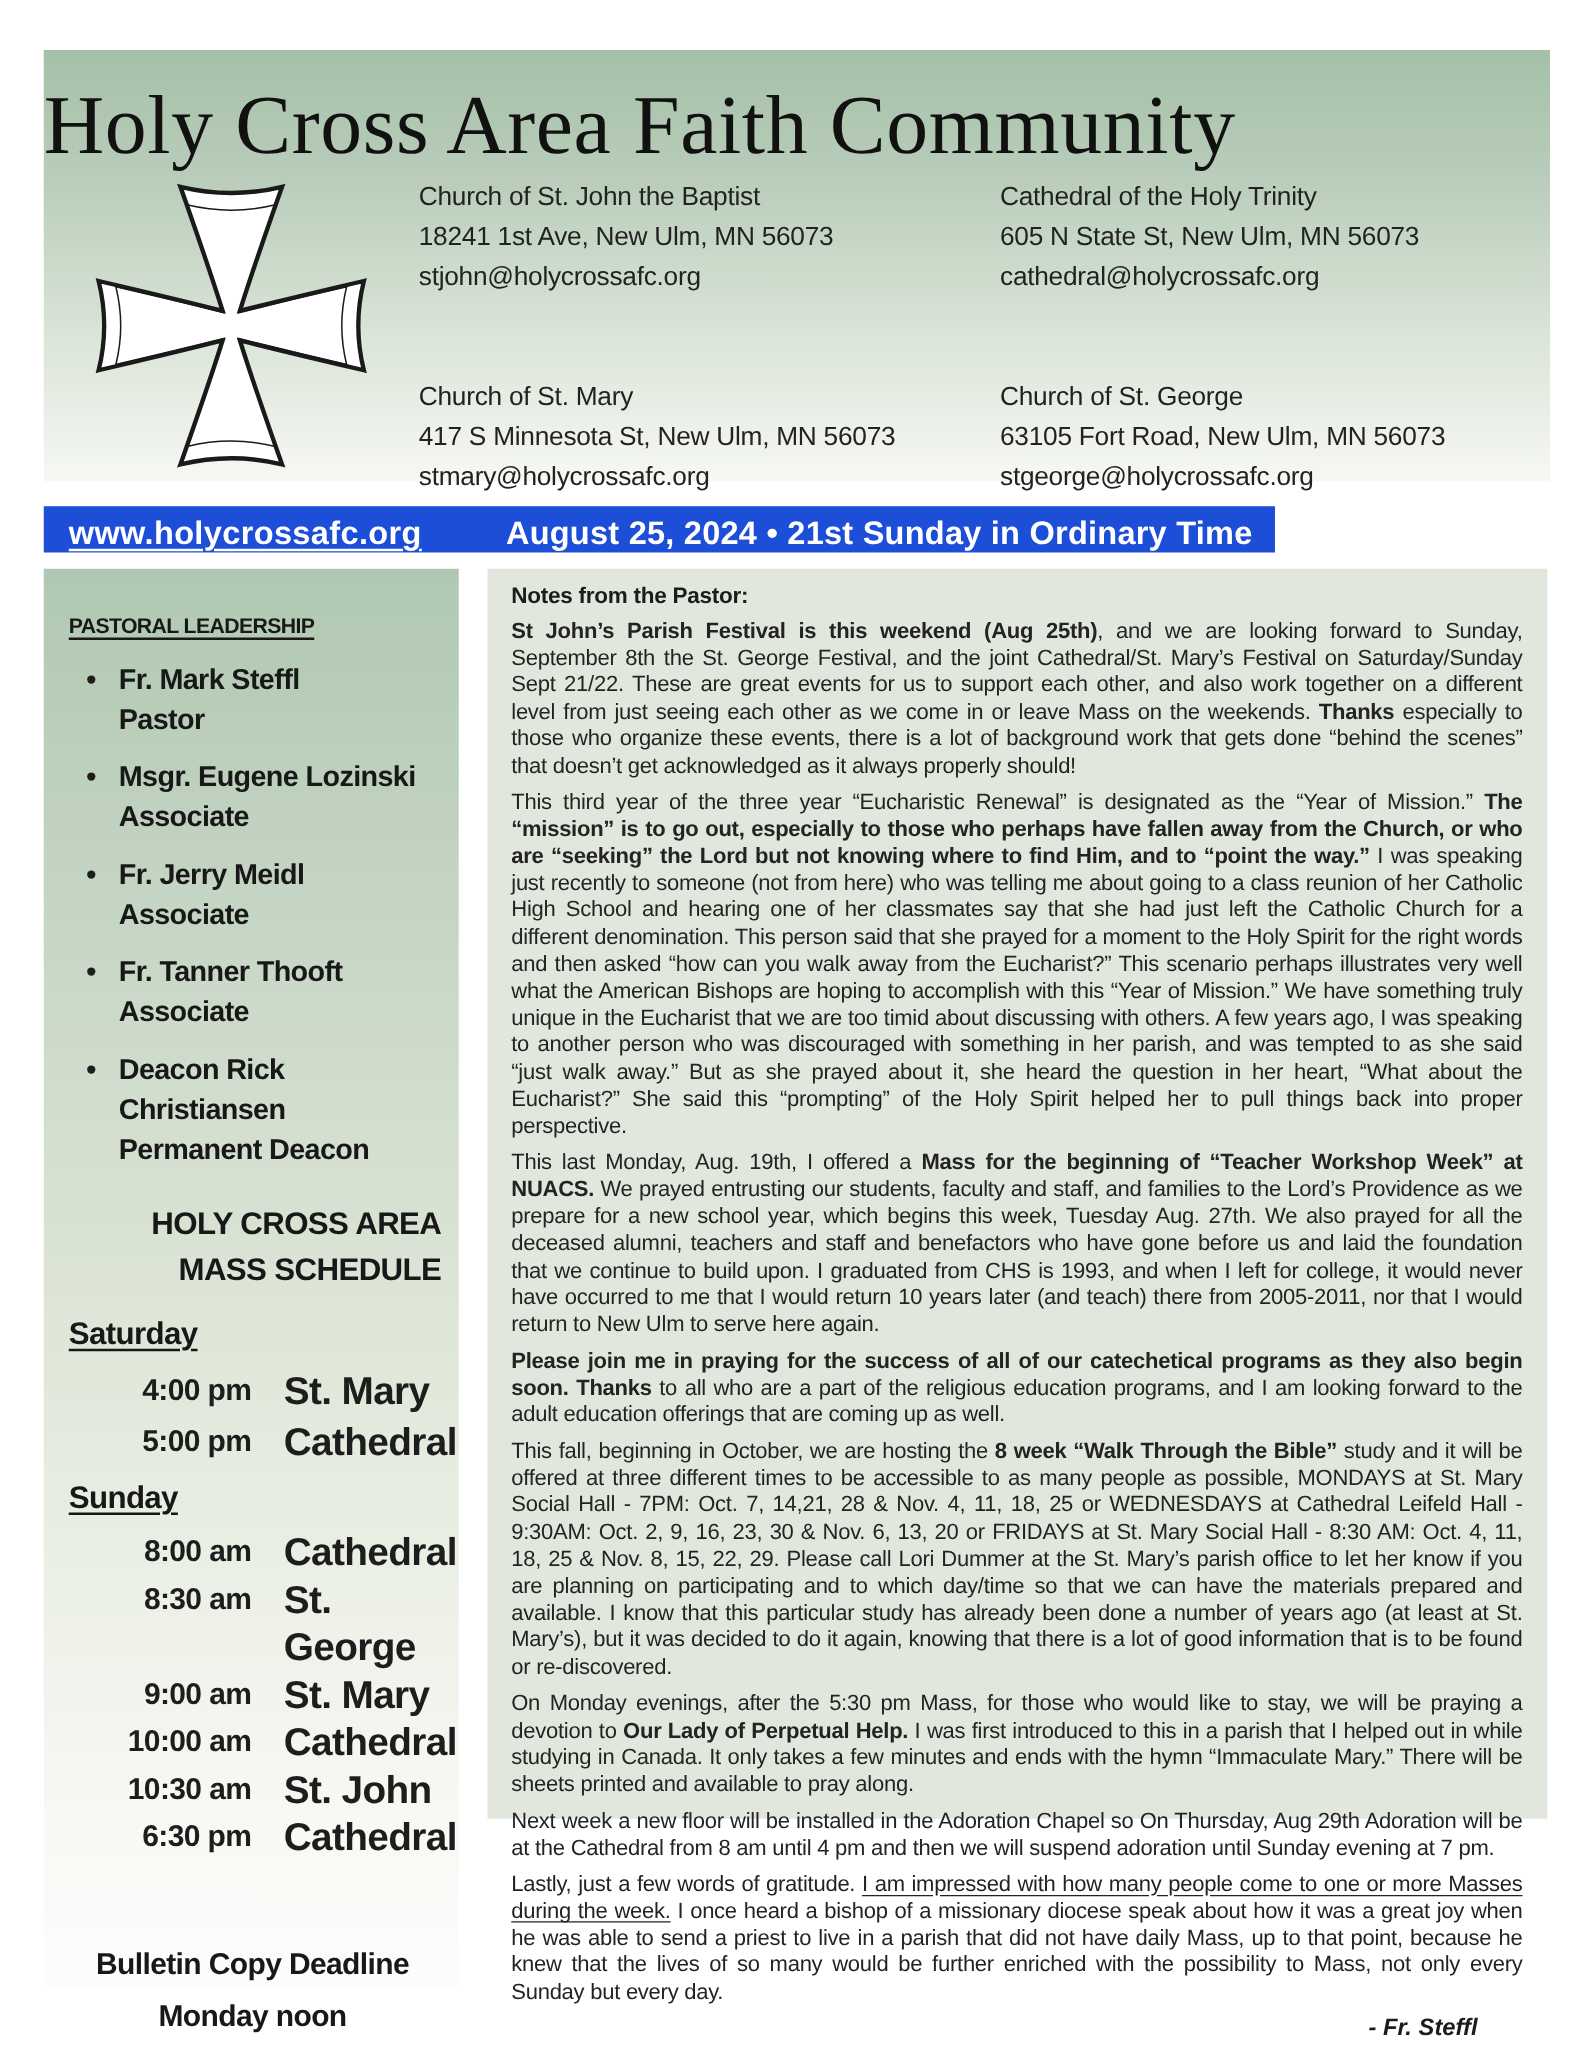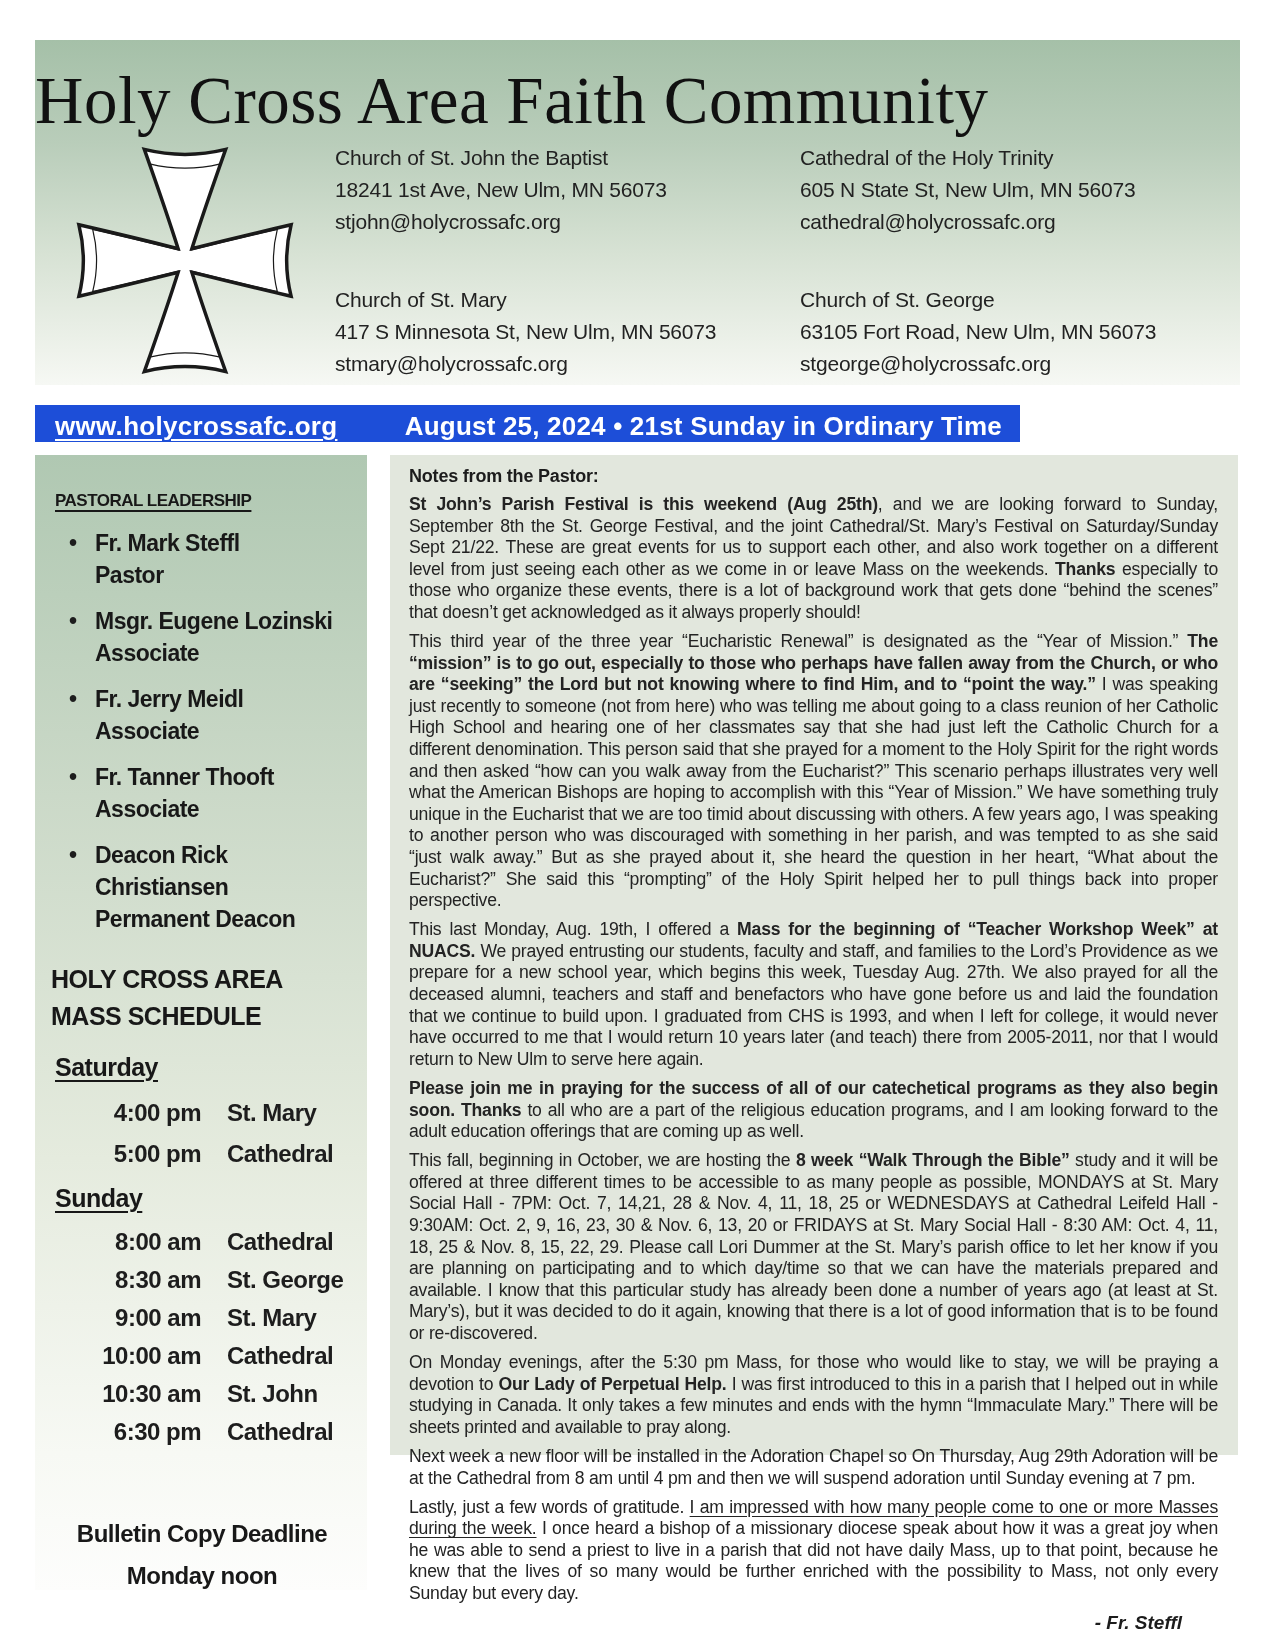--- a/index.html
+++ b/index.html
@@ -17,21 +17,21 @@
   .main-title {
     padding-top:22px;
     font-family:"Liberation Serif", serif; font-weight:400;
     font-size:67px; letter-spacing:0.5px; color:#111;
     white-space:nowrap;
   }
   .header-body { position:absolute; left:0; top:98px; width:100%; display:flex; }
   .cross-wrap { width:300px; flex:0 0 300px; display:flex; justify-content:center; }
   .church-grid {
     flex:1 1 auto; display:grid; grid-template-columns: 465px 1fr;
-    row-gap:46px; padding-top:4px;
+    row-gap:64px; padding-top:4px;
   }
   .church-block { font-size:21px; line-height:32px; letter-spacing:-0.2px; color:#222; }
   .phone-line { text-align:center; font-size:20px; letter-spacing:0.2px; color:#222; margin-top:25px; grid-column:1 / span 2; }
 
   
   .banner {
     position:absolute; left:35px; top:405px; width:985px; height:37px;
     background:#1d4ed8; color:#ffffff;
     display:flex; align-items:flex-end; justify-content:space-between;
     padding:0 18px 0 20px;
@@ -52,31 +52,31 @@
     font-size:17px; font-weight:700; letter-spacing:-0.5px;
     text-decoration:underline; text-underline-offset:4px; text-decoration-thickness:2px;
     margin:0 0 16px 4px; color:#181818;
   }
   .leader-item { display:grid; grid-template-columns:44px 1fr; margin-bottom:14px; }
   .leader-bullet { text-align:center; font-size:23px; font-weight:700; line-height:32px; }
   .leader-name { font-size:23px; font-weight:700; line-height:32px; letter-spacing:-0.5px; color:#181818; }
   .leader-role { font-size:23px; font-weight:700; line-height:32px; letter-spacing:-0.5px; color:#181818; }
 
   .mass-heading {
-    text-align:left; font-size:25px; font-weight:700; letter-spacing:-0.5px;
+    text-align:right; font-size:25px; font-weight:700; letter-spacing:-0.5px;
     line-height:37px; margin:26px 0 18px 0; color:#181818;
   }
   .day-label {
     font-size:25px; font-weight:700; letter-spacing:-0.5px; color:#181818;
     text-decoration:underline; text-underline-offset:4px; text-decoration-thickness:2px;
     margin:10px 0 10px 4px;
   }
   .mass-row { display:grid; grid-template-columns:150px 1fr; line-height:41px; }
   .mass-time { text-align:right; font-size:24px; font-weight:700; letter-spacing:-0.5px; }
-  .mass-place { padding-left:26px; font-size:24px; font-weight:700; letter-spacing:-0.5px; }
+  .mass-place { padding-left:26px; font-size:31px; font-weight:700; letter-spacing:-0.5px; }
   .sunday-block .mass-row { line-height:38px; }
 
   .deadline {
     text-align:center; margin-top:62px;
     font-size:24px; font-weight:700; letter-spacing:-0.5px; line-height:42px; color:#181818;
   }
 
   
   .main-panel {
     position:absolute; left:390px; top:455px; width:848px; height:1000px;

